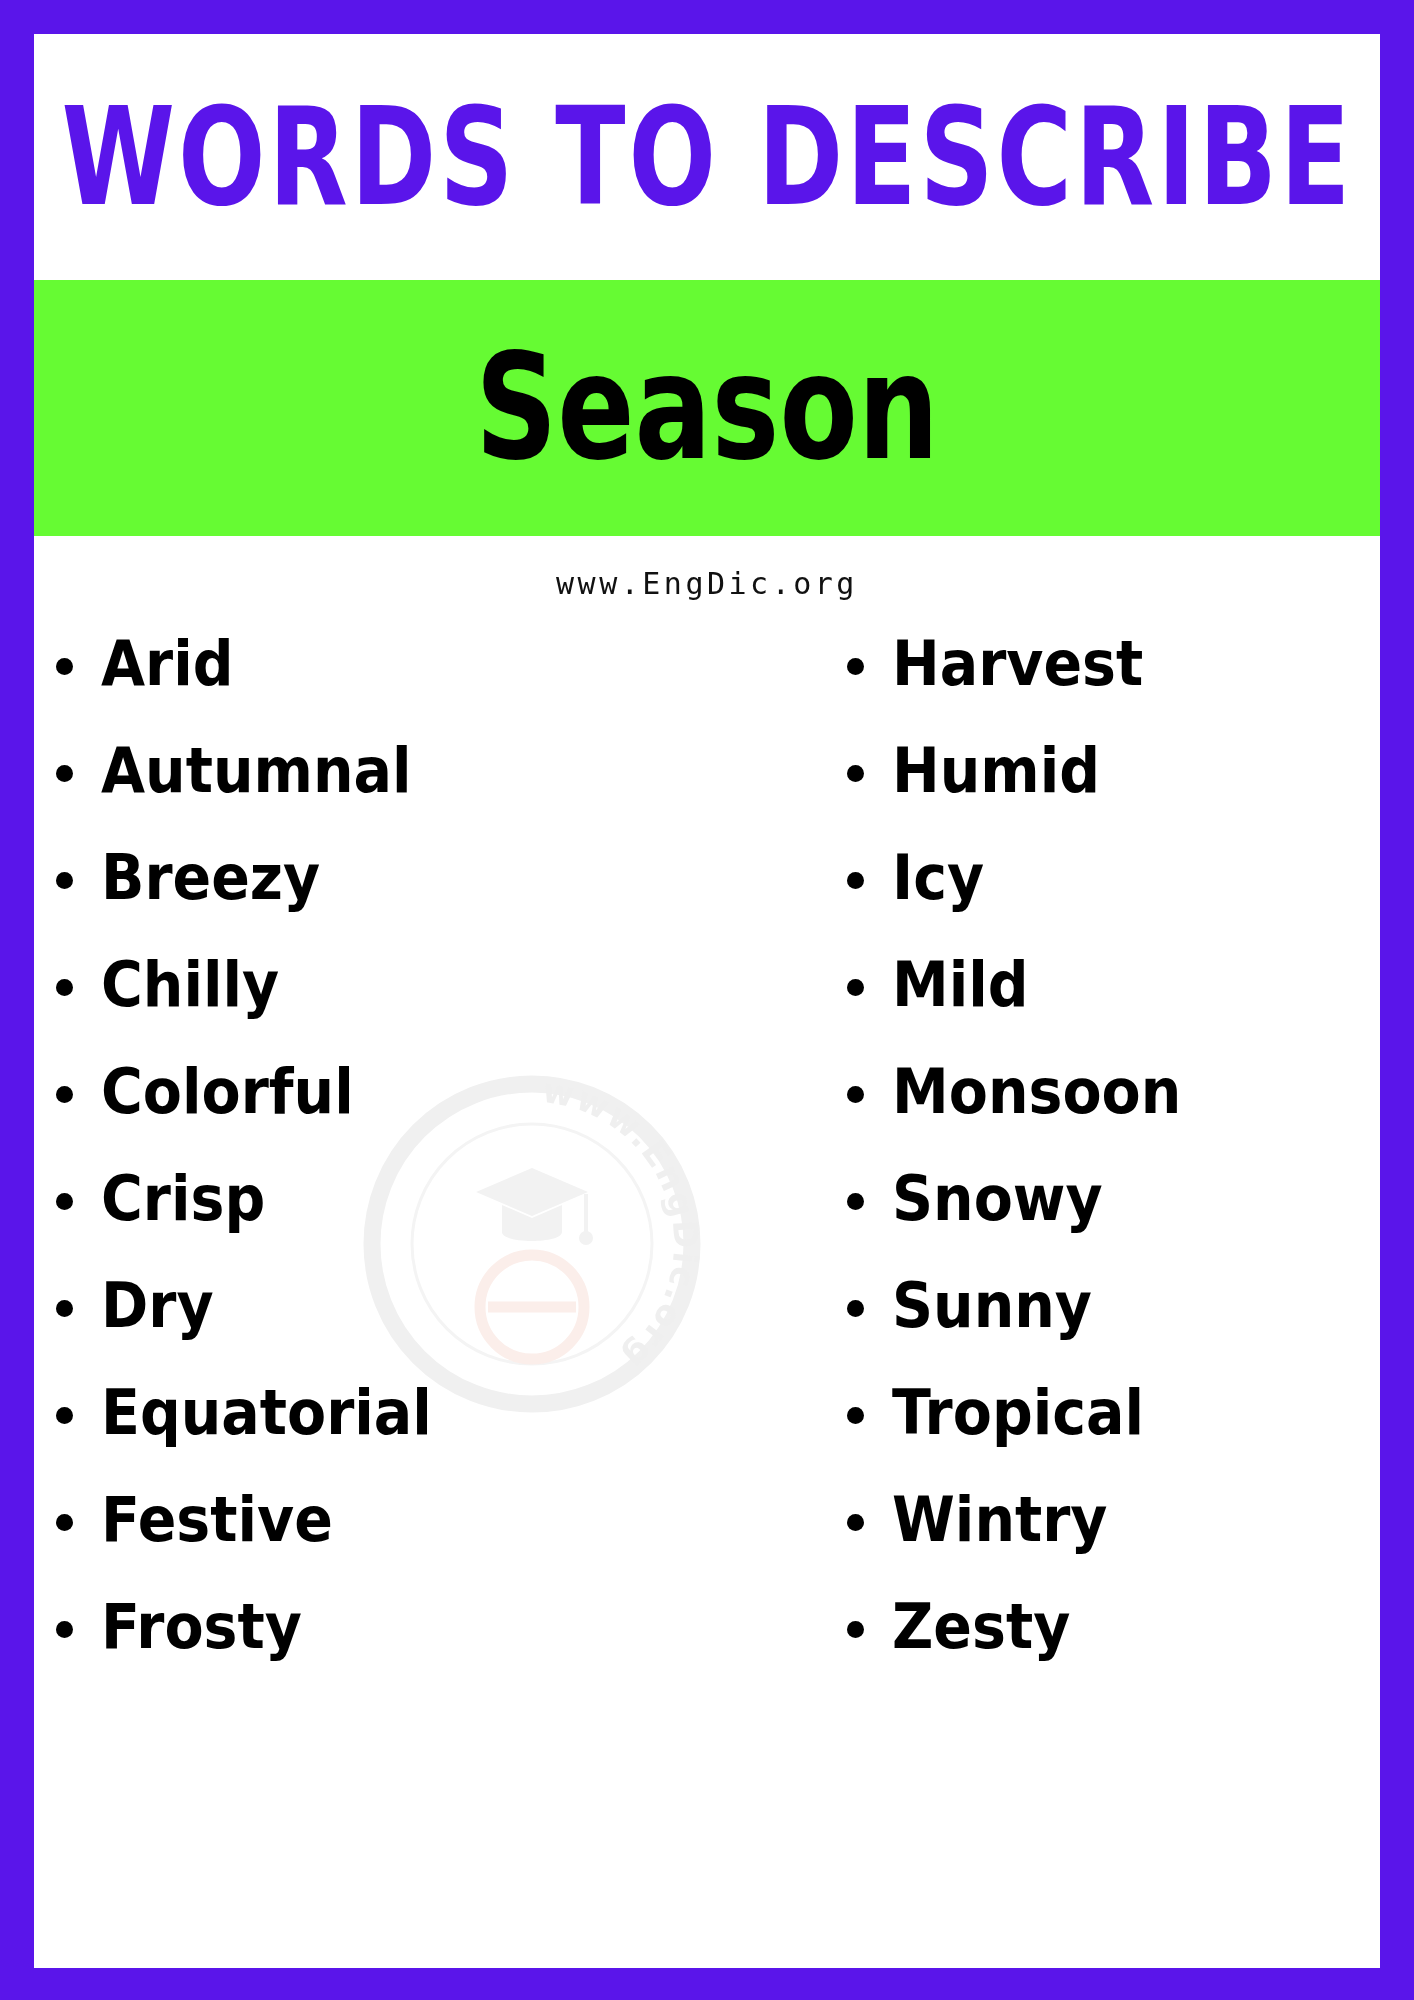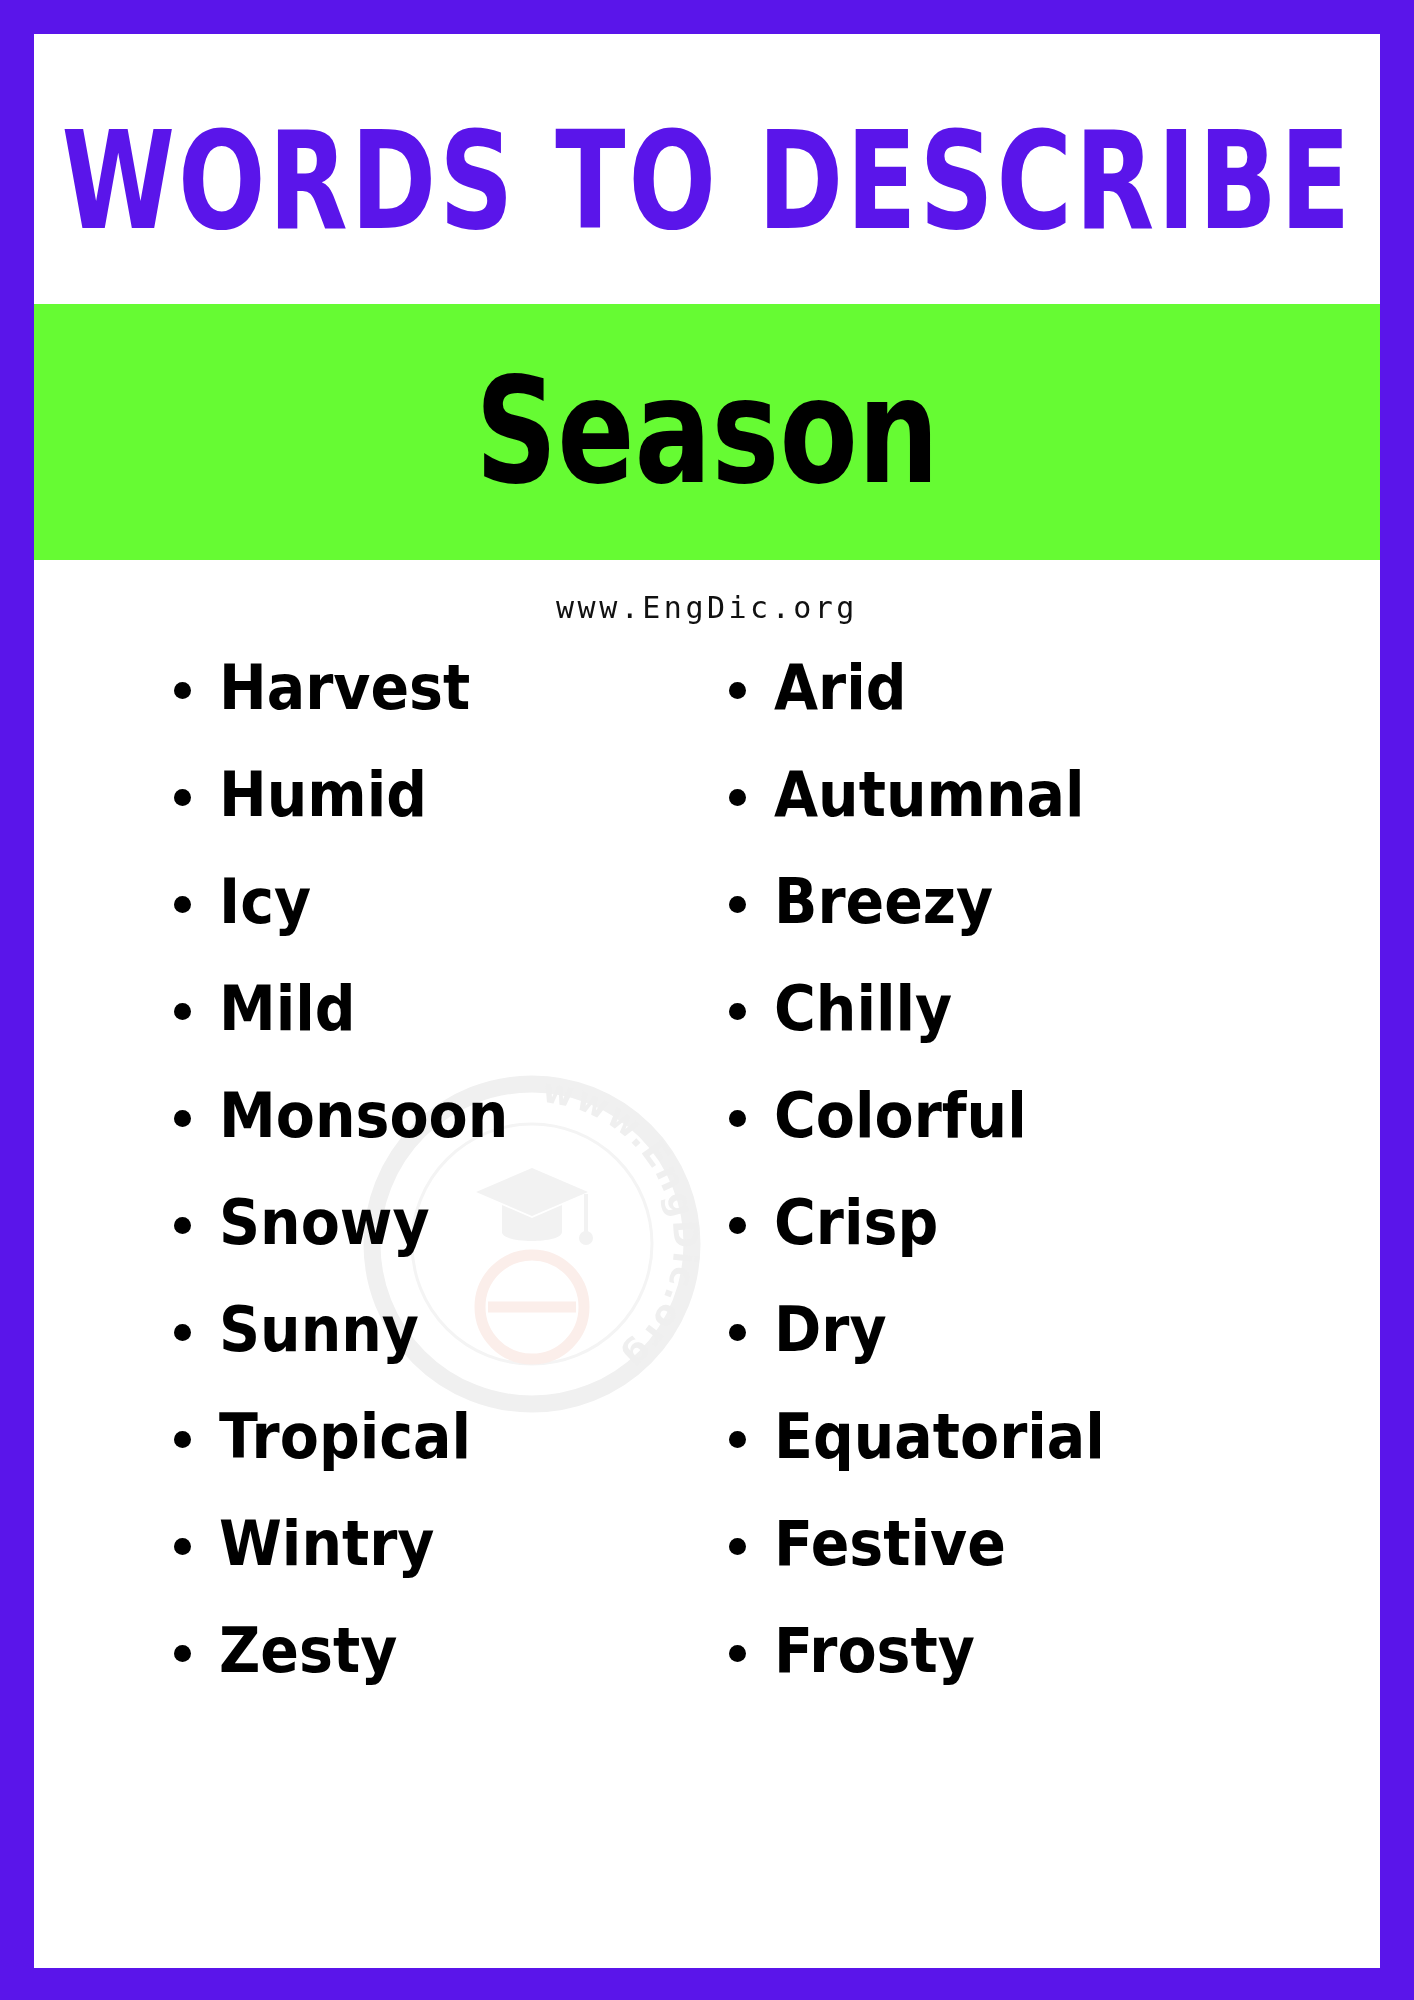--- a/index.html
+++ b/index.html
@@ -31,21 +31,20 @@
     overflow: hidden;
   }
 
   
   .title-wrap {
     height: 246px;
     display: flex;
     align-items: center;
     justify-content: center;
     background: #ffffff;
-    margin-top: 24px;
   }
   .title {
     color: #5A15EA;
     font-family: "DejaVu Sans", sans-serif;
     font-weight: bold;
     font-size: 104px;
     letter-spacing: 3px;
     line-height: 1;
     transform: scaleY(1.30) scaleX(0.99);
     white-space: nowrap;
@@ -172,20 +171,63 @@
           <circle cx="234" cy="174" r="7"></circle>
         </g>
         <g fill="none" stroke="#fbeeea" stroke-width="11">
           <circle cx="180" cy="243" r="52"></circle>
           <path d="M 136,243 L 224,243" stroke="#fbeeea" stroke-width="11"></path>
         </g>
       </svg>
     </div>
 
     <div class="columns">
+      <div class="col col-left">
+        <div class="word-item">
+          <span class="bullet"></span>
+          <span class="word">Arid</span>
+        </div>
+        <div class="word-item">
+          <span class="bullet"></span>
+          <span class="word">Autumnal</span>
+        </div>
+        <div class="word-item">
+          <span class="bullet"></span>
+          <span class="word">Breezy</span>
+        </div>
+        <div class="word-item">
+          <span class="bullet"></span>
+          <span class="word">Chilly</span>
+        </div>
+        <div class="word-item">
+          <span class="bullet"></span>
+          <span class="word">Colorful</span>
+        </div>
+        <div class="word-item">
+          <span class="bullet"></span>
+          <span class="word">Crisp</span>
+        </div>
+        <div class="word-item">
+          <span class="bullet"></span>
+          <span class="word">Dry</span>
+        </div>
+        <div class="word-item">
+          <span class="bullet"></span>
+          <span class="word">Equatorial</span>
+        </div>
+        <div class="word-item">
+          <span class="bullet"></span>
+          <span class="word">Festive</span>
+        </div>
+        <div class="word-item">
+          <span class="bullet"></span>
+          <span class="word">Frosty</span>
+        </div>
+      </div>
+
       <div class="col col-right">
         <div class="word-item">
           <span class="bullet"></span>
           <span class="word">Harvest</span>
         </div>
         <div class="word-item">
           <span class="bullet"></span>
           <span class="word">Humid</span>
         </div>
         <div class="word-item">
@@ -212,61 +254,18 @@
           <span class="bullet"></span>
           <span class="word">Tropical</span>
         </div>
         <div class="word-item">
           <span class="bullet"></span>
           <span class="word">Wintry</span>
         </div>
         <div class="word-item">
           <span class="bullet"></span>
           <span class="word">Zesty</span>
-        </div>
-      </div>
-
-      <div class="col col-left">
-        <div class="word-item">
-          <span class="bullet"></span>
-          <span class="word">Arid</span>
-        </div>
-        <div class="word-item">
-          <span class="bullet"></span>
-          <span class="word">Autumnal</span>
-        </div>
-        <div class="word-item">
-          <span class="bullet"></span>
-          <span class="word">Breezy</span>
-        </div>
-        <div class="word-item">
-          <span class="bullet"></span>
-          <span class="word">Chilly</span>
-        </div>
-        <div class="word-item">
-          <span class="bullet"></span>
-          <span class="word">Colorful</span>
-        </div>
-        <div class="word-item">
-          <span class="bullet"></span>
-          <span class="word">Crisp</span>
-        </div>
-        <div class="word-item">
-          <span class="bullet"></span>
-          <span class="word">Dry</span>
-        </div>
-        <div class="word-item">
-          <span class="bullet"></span>
-          <span class="word">Equatorial</span>
-        </div>
-        <div class="word-item">
-          <span class="bullet"></span>
-          <span class="word">Festive</span>
-        </div>
-        <div class="word-item">
-          <span class="bullet"></span>
-          <span class="word">Frosty</span>
         </div>
       </div>
     </div>
 
   </div>
 </div>
 
 </body></html>

